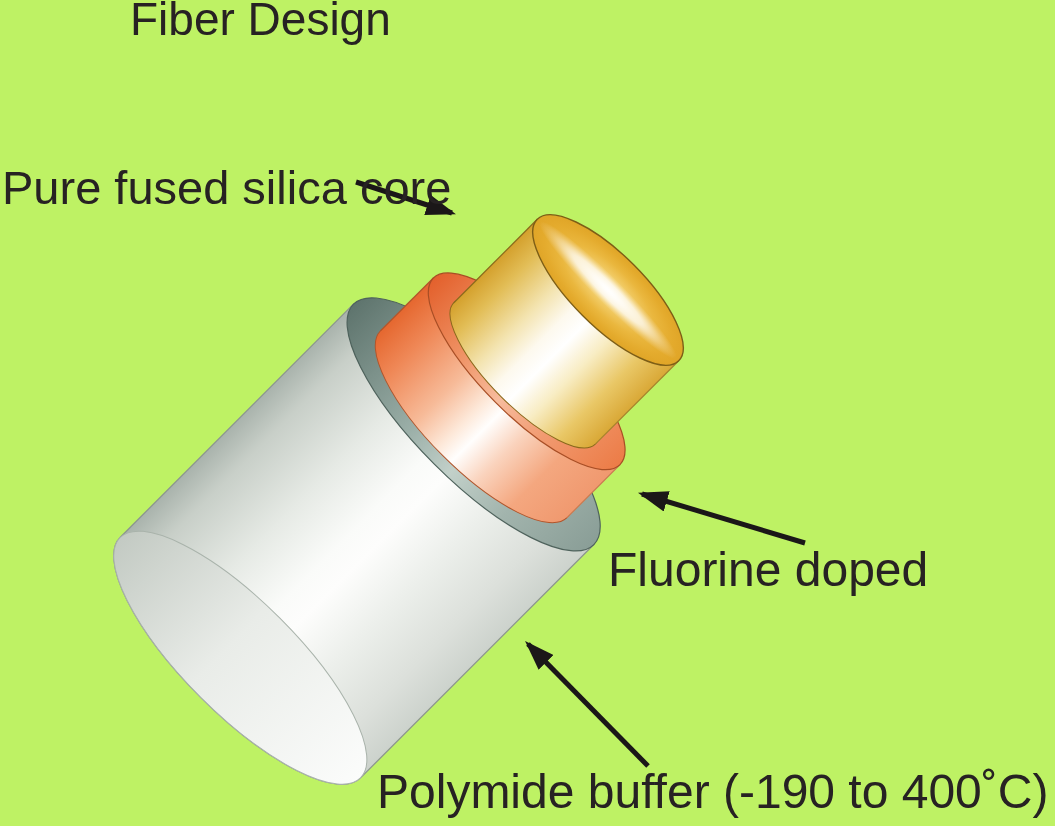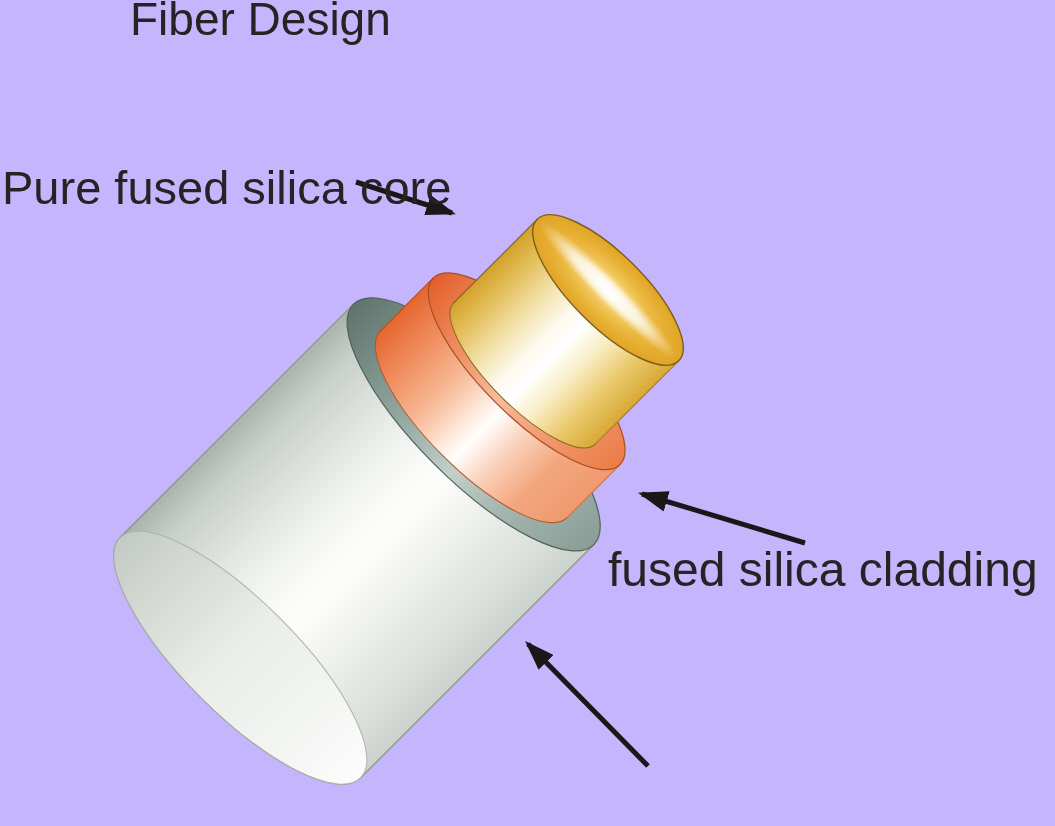--- a/index.html
+++ b/index.html
@@ -1,20 +1,20 @@
 <!DOCTYPE html>
 <html><head>
 <meta charset="utf-8">
 <style>
   html, body { margin: 0; padding: 0; background: #ffffff; }
   .canvas {
     position: relative;
     width: 1055px;
     height: 826px;
-    background: #c4b5fd;
+    background: #bef264;
     overflow: hidden;
     font-family: "Liberation Sans", sans-serif;
   }
   .diagram-svg { position: absolute; left: 0; top: 0; }
   .lbl {
     position: absolute;
     color: #272223;
     white-space: nowrap;
     line-height: 1em;
     letter-spacing: 0px;
@@ -130,17 +130,18 @@
       <path d="M 805 543 L 642 494" marker-end="url(#ah)"></path>
       <path d="M 648 766 L 528 644" marker-end="url(#ah)"></path>
     </g>
   </svg>
 
   <div class="lbl lbl-title">Fiber Design</div>
 
   <div class="lbl lbl-core">Pure fused silica core</div>
 
   <div class="lbl lbl-cladding">
-    <span>fused silica cladding</span>
+    <span>Fluorine doped</span>
   </div>
 
+  <div class="lbl lbl-buffer">Polymide buffer (-190 to 400˚C)</div>
 
 </div>
 
 </body></html>

